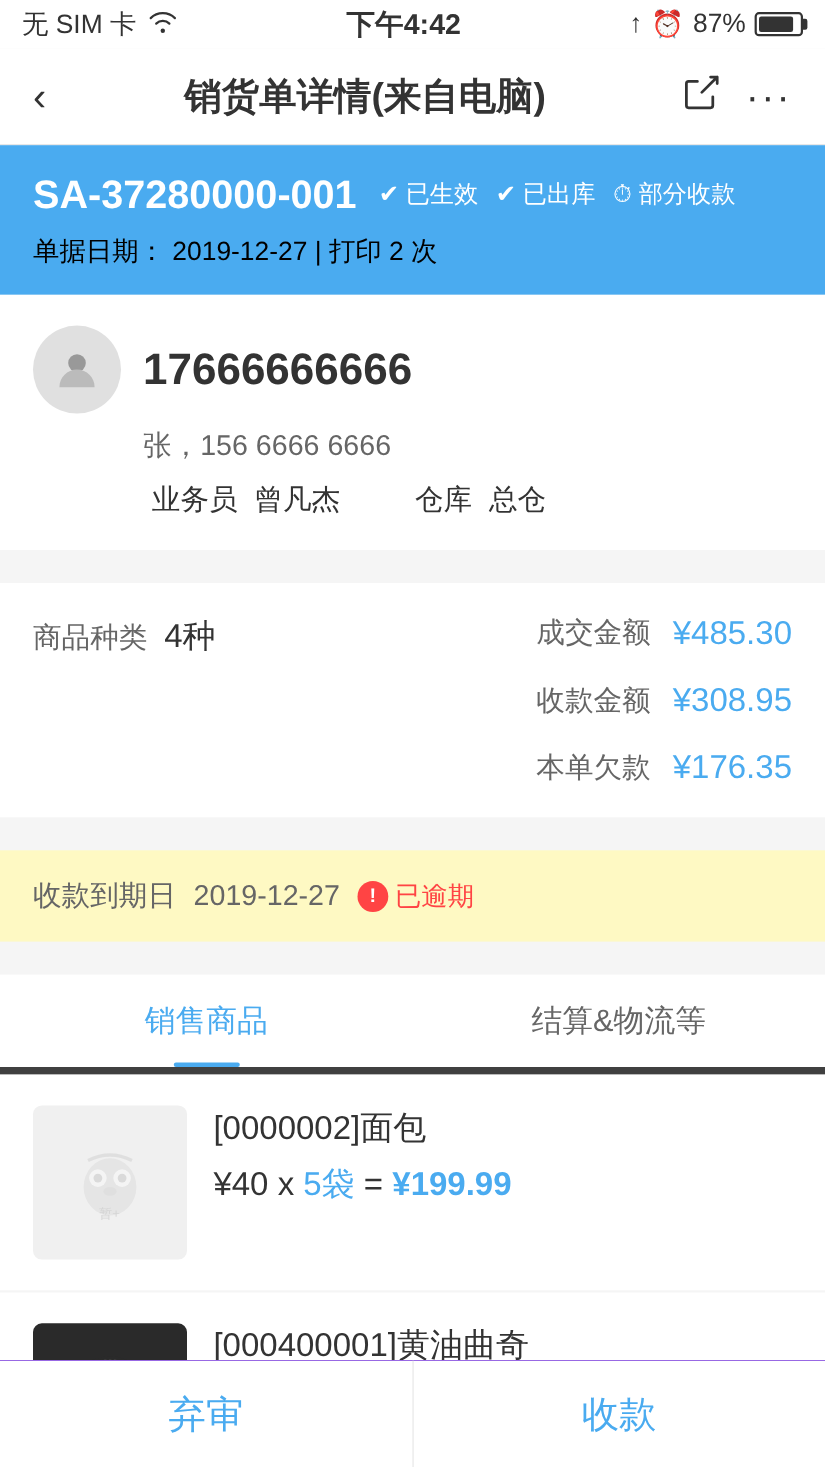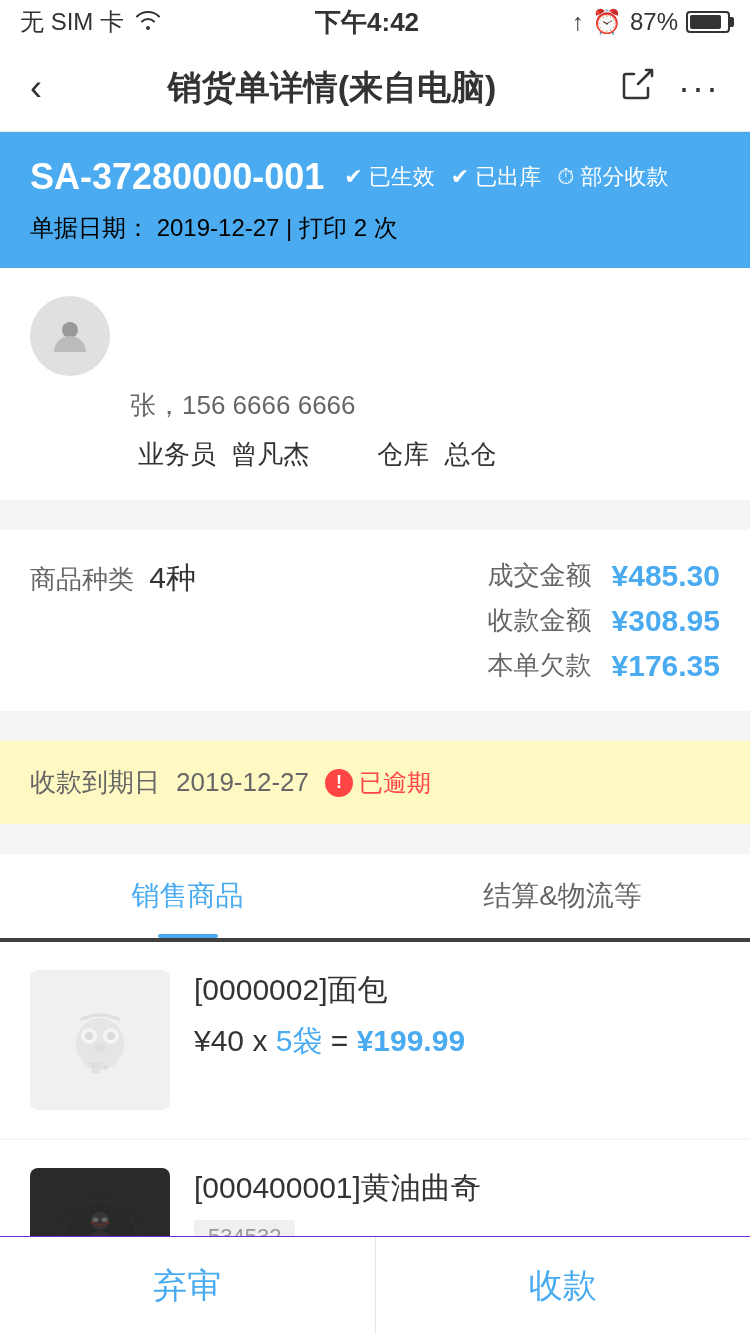--- a/index.html
+++ b/index.html
@@ -135,31 +135,31 @@
       align-items: flex-start;
     }
     .summary-left {
       font-size: 26px;
       color: #666;
     }
     .summary-left .value { color: #333; font-size: 30px; margin-left: 8px; }
     .summary-right {
       display: flex;
       flex-direction: column;
-      gap: 10px;
+      gap: 26px;
       text-align: right;
     }
     .summary-row {
       display: flex;
       gap: 20px;
       align-items: center;
       font-size: 26px;
     }
     .summary-label { color: #666; }
-    .summary-value { color: #4AABF0; font-size: 30px; font-weight: 700; }
+    .summary-value { color: #4AABF0; font-size: 30px; font-weight: 400; }
 
     
     .due-section {
       background: #fef9c3;
       padding: 24px 30px;
       margin-bottom: 14px;
       display: flex;
       align-items: center;
       gap: 16px;
       font-size: 26px;
@@ -181,21 +181,21 @@
       align-items: center;
       justify-content: center;
       color: #fff;
       font-size: 18px;
       font-weight: 700;
     }
 
     
     .tabs-section {
       background: #fff;
-      border-bottom: 4px solid #404040;
+      border-bottom: 7px solid #404040;
       text-align: right;
     }
     .tabs-row {
       display: flex;
     }
     .tab-item {
       flex: 1;
       height: 84px;
       display: flex;
       flex-direction: column;
@@ -340,20 +340,21 @@
 </div>
 
 <div class="customer-section">
   <div class="customer-top">
     <div class="avatar">
       <svg viewBox="0 0 40 40" width="40" height="40" fill="none" xmlns="http://www.w3.org/2000/svg">
         <circle cx="20" cy="14" r="8" fill="#999"></circle>
         <path d="M4 36c0-8.837 7.163-16 16-16s16 7.163 16 16" fill="#bbb"></path>
       </svg>
     </div>
+    <span class="customer-name">17666666666</span>
   </div>
   <div class="customer-sub">张，156 6666 6666</div>
   <div class="customer-meta">
     <div class="meta-item">
       <span>业务员</span>
       <span>曾凡杰</span>
     </div>
     <div class="meta-item">
       <span>仓库</span>
       <span>总仓</span>

